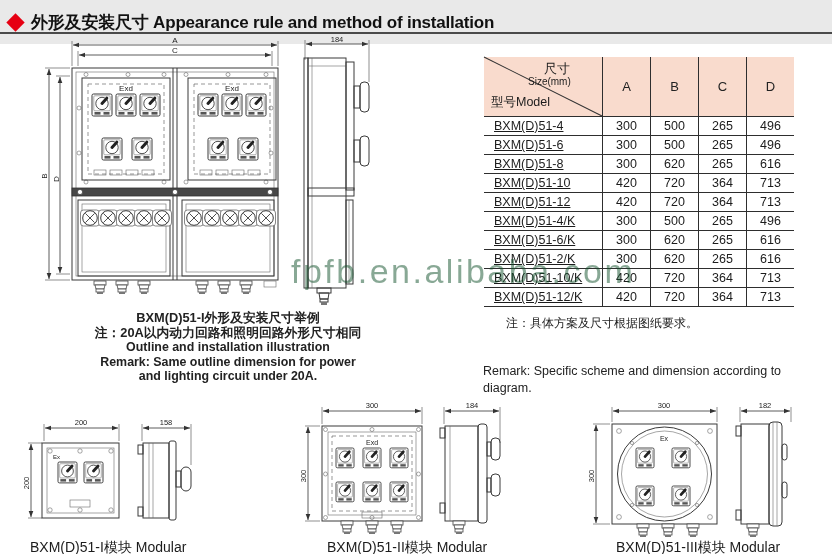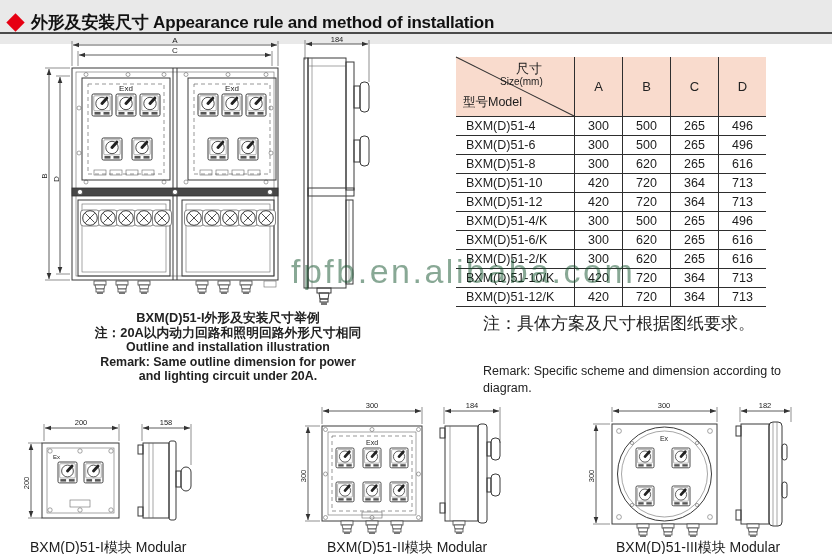--- a/index.html
+++ b/index.html
@@ -21,38 +21,38 @@
   .dim{stroke:#333;stroke-width:0.8;fill:none;}
   .ext{stroke:#444;stroke-width:0.6;fill:none;}
   text.d{font-size:8px;fill:#222;font-family:"Liberation Sans","DejaVu Sans",sans-serif;}
   text.d2{font-size:7.5px;fill:#222;font-family:"Liberation Sans","DejaVu Sans",sans-serif;}
   text.lab{fill:#222;font-family:"Liberation Sans","DejaVu Sans",sans-serif;}
   
   .cap-main{position:absolute;left:48px;top:311px;width:360px;text-align:center;
             font-size:12.8px;line-height:14.6px;color:#222;font-weight:bold;}
   .mod-cap{position:absolute;top:539px;font-size:14px;color:#1c1c1c;}
   
-  .sizetable{position:absolute;left:456px;top:57px;width:310px;}
+  .sizetable{position:absolute;left:484px;top:57px;width:310px;}
   .t-head{position:relative;height:59px;background:#f9dbcd;display:grid;
           grid-template-columns:118px 48px 48px 48px 48px;border-bottom:1.5px solid #2e2e2e;}
   .t-corner{position:relative;}
   .t-corner svg{position:absolute;left:0;top:0;}
   .c-size1{position:absolute;left:60px;top:3px;font-size:13px;}
   .c-size2{position:absolute;left:44px;top:19px;font-size:10px;}
   .c-model{position:absolute;left:7px;bottom:5px;font-size:12.5px;}
   .t-col{display:flex;align-items:center;justify-content:center;font-size:13px;
          border-left:1.5px solid #2e2e2e;color:#222;}
   .t-row{display:grid;grid-template-columns:118px 48px 48px 48px 48px;height:18px;
          border-bottom:1.5px solid #2e2e2e;background:transparent;}
-  .t-model{display:flex;align-items:center;padding-left:10px;font-size:12.5px;}
+  .t-model{display:flex;align-items:center;padding-left:10px;font-size:12.5px;text-decoration:underline;}
   .t-val{display:flex;align-items:center;justify-content:center;font-size:12.5px;
          border-left:1.5px solid #2e2e2e;}
   
   .remark{position:absolute;left:483px;top:315px;line-height:17px;color:#222;}
-  .remark .zh{font-size:17px;}
+  .remark .zh{font-size:12px;margin-left:23px;}
   .remark .en{font-size:12.5px;margin-top:31px;}
   
   .wmark{position:absolute;left:291px;top:252px;font-size:34px;color:#14532d;opacity:0.5;
          letter-spacing:2.5px;z-index:9;white-space:nowrap;pointer-events:none;}
 </style>
 </head>
 <body>
 
 <div class="page">
 

